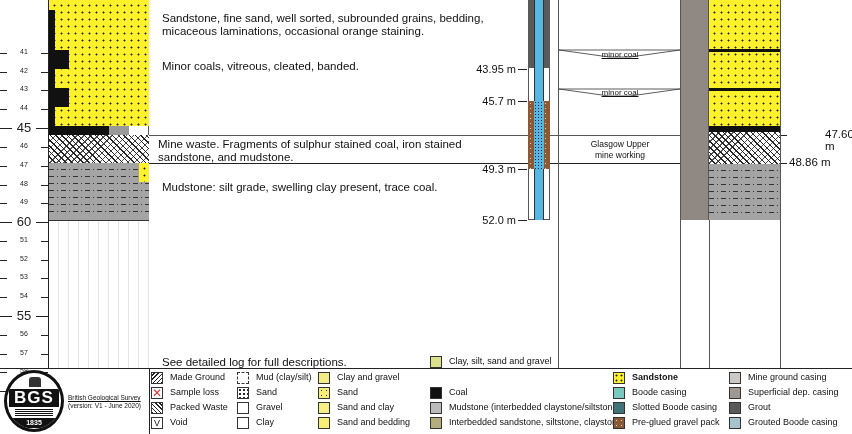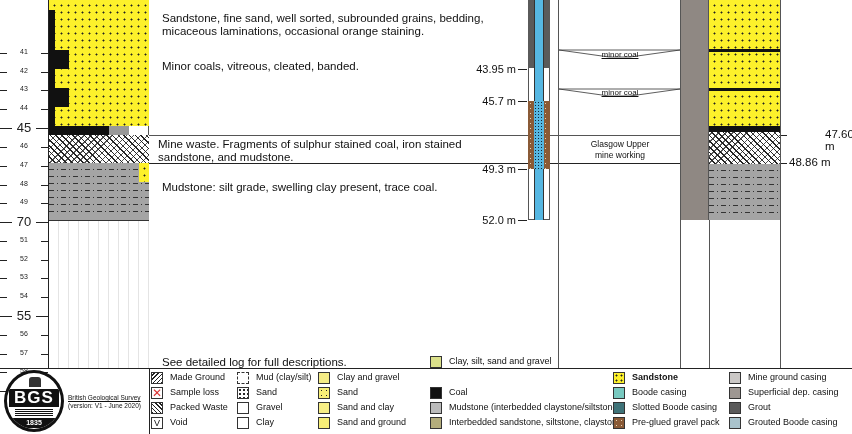--- a/index.html
+++ b/index.html
@@ -48,21 +48,21 @@
       <div class="tick" style="left: 41px; top: 126px; width: 7px;"></div>
       <div class="tick-label" style="left: 14px; top: 121px;">47</div>
       <div class="tick" style="left: 0px; top: 145px; width: 7px;"></div>
       <div class="tick" style="left: 41px; top: 145px; width: 7px;"></div>
       <div class="tick-label" style="left: 14px; top: 140px;">48</div>
       <div class="tick" style="left: 0px; top: 163px; width: 7px;"></div>
       <div class="tick" style="left: 41px; top: 163px; width: 7px;"></div>
       <div class="tick-label" style="left: 14px; top: 158px;">49</div>
       <div class="tick" style="left: 0px; top: 182px; width: 12px;"></div>
       <div class="tick" style="left: 36px; top: 182px; width: 12px;"></div>
-      <div class="tick-label major" style="left: 14px; top: 174px;">70</div>
+      <div class="tick-label major" style="left: 14px; top: 174px;">60</div>
       <div class="tick" style="left: 0px; top: 201px; width: 7px;"></div>
       <div class="tick" style="left: 41px; top: 201px; width: 7px;"></div>
       <div class="tick-label" style="left: 14px; top: 196px;">51</div>
       <div class="tick" style="left: 0px; top: 220px; width: 7px;"></div>
       <div class="tick" style="left: 41px; top: 220px; width: 7px;"></div>
       <div class="tick-label" style="left: 14px; top: 215px;">52</div>
       <div class="tick" style="left: 0px; top: 238px; width: 7px;"></div>
       <div class="tick" style="left: 41px; top: 238px; width: 7px;"></div>
       <div class="tick-label" style="left: 14px; top: 233px;">53</div>
       <div class="tick" style="left: 0px; top: 257px; width: 7px;"></div>
@@ -224,21 +224,21 @@
     <div class="legend-item" style="left: 318px; top: 387px;">
       <span class="sw" style="background: radial-gradient(rgb(34, 34, 34) 0.7px, transparent 0.9px) 0% 0% / 5px 5px rgb(247, 238, 119);"></span>
       <span>Sand</span>
     </div>
     <div class="legend-item" style="left: 318px; top: 402px;">
       <span class="sw" style="background: rgb(247, 238, 134);"></span>
       <span>Sand and clay</span>
     </div>
     <div class="legend-item" style="left: 318px; top: 417px;">
       <span class="sw" style="background: rgb(247, 238, 119);"></span>
-      <span>Sand and ground</span>
+      <span>Sand and bedding</span>
     </div>
     <div class="legend-item" style="left: 430px; top: 356px;">
       <span class="sw" style="background: rgb(219, 224, 138);"></span>
       <span>Clay, silt, sand and gravel</span>
     </div>
     <div class="legend-item" style="left: 430px; top: 387px;">
       <span class="sw" style="background: rgb(17, 17, 17);"></span>
       <span>Coal</span>
     </div>
     <div class="legend-item" style="left: 430px; top: 402px;">

